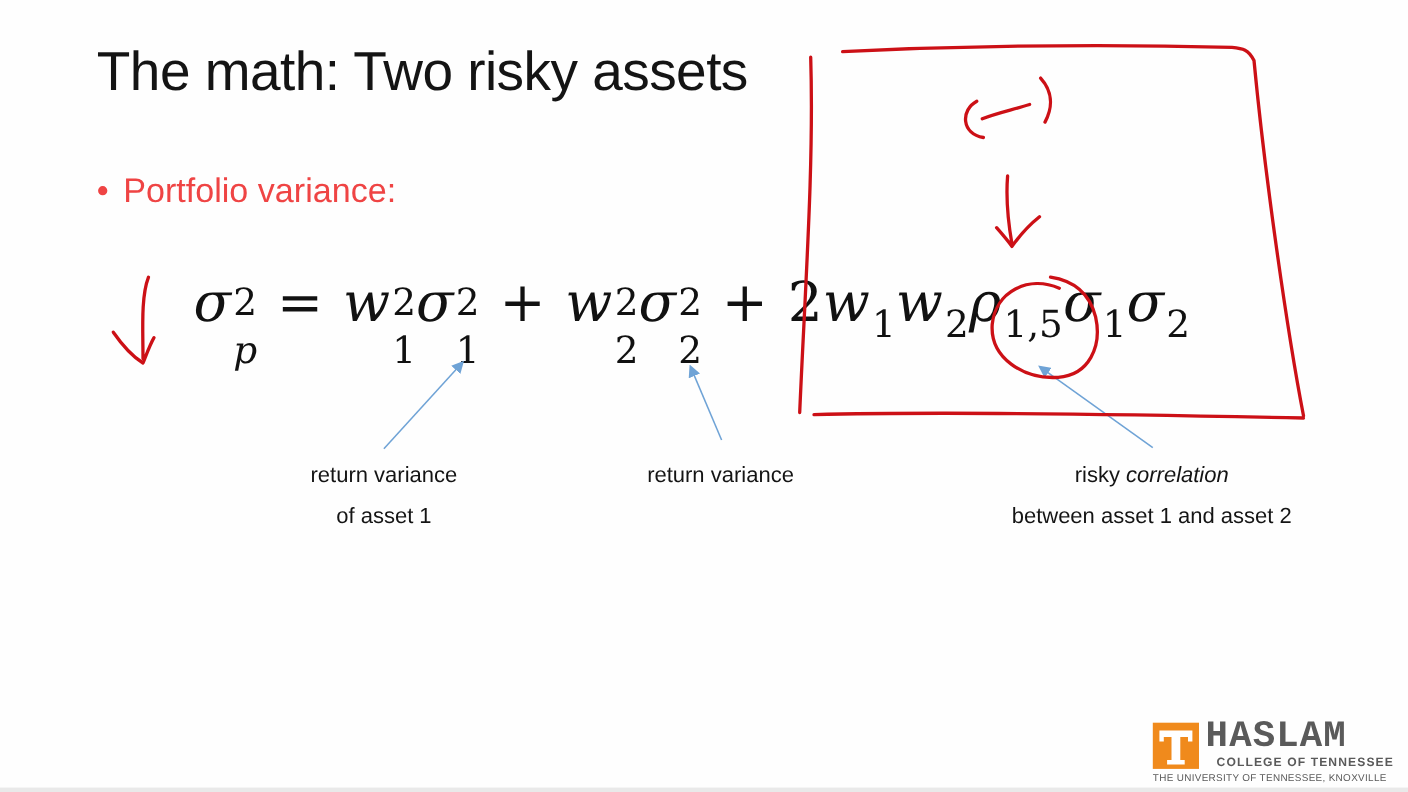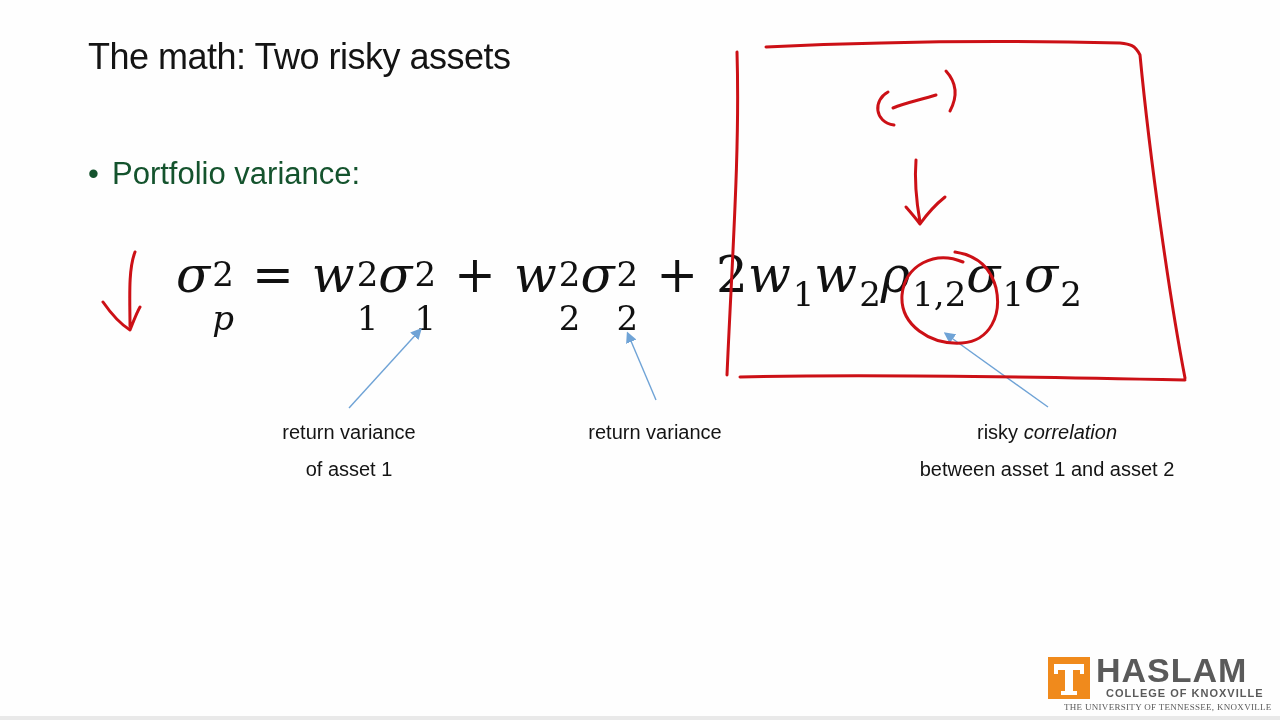--- a/index.html
+++ b/index.html
@@ -4,26 +4,26 @@
 <style>
   html, body { margin: 0; padding: 0; }
   body {
     width: 1280px; height: 720px; position: relative; overflow: hidden;
     background: #ffffff; color: #111111;
     font-family: "Liberation Sans", "DejaVu Sans", sans-serif;
   }
   .slide { position: absolute; inset: 0; background: #fefefe; }
   .title {
     position: absolute; left: 88px; top: 36px;
-    font-size: 36px; font-weight: normal; letter-spacing: -0.5px;
+    font-size: 50px; font-weight: normal; letter-spacing: -0.5px;
     color: #141414; white-space: nowrap;
   }
   .bullet {
     position: absolute; left: 88px; top: 156px;
-    font-size: 31px; color: #14532d; white-space: nowrap;
+    font-size: 31px; color: #ef4444; white-space: nowrap;
   }
   .bullet .dot { display: inline-block; width: 24px; }
   .formula {
     position: absolute; left: 176px; top: 246px; height: 80px;
     font-family: "DejaVu Serif", "Liberation Serif", serif;
     font-size: 50px; color: #111; white-space: nowrap;
     display: flex; align-items: baseline;
   }
   .formula .sym { font-style: italic; }
   .formula .num { font-style: normal; }
@@ -38,28 +38,28 @@
     line-height: 37px; white-space: nowrap;
   }
   .label em { font-style: italic; }
   .overlay { position: absolute; inset: 0; pointer-events: none; }
   .logo { position: absolute; left: 1048px; top: 657px; width: 220px; height: 56px; }
   .logo .tbox {
     position: absolute; left: 0; top: 0; width: 42px; height: 42px; background: #f08a1c;
   }
   .logo .haslam {
     position: absolute; left: 48px; top: -6px; font-size: 34px; font-weight: bold;
-    color: #5a5a5a; letter-spacing: 1px;
+    color: #5a5a5a; letter-spacing: 1px; font-family: Liberation Mono, monospace;
   }
   .logo .college {
     position: absolute; left: 58px; top: 30px; font-size: 11px; font-weight: bold;
     color: #5a5a5a; letter-spacing: 1px; white-space: nowrap;
   }
   .logo .univ {
-    position: absolute; left: 16px; top: 45px; font-family: Liberation Serif, serif;
+    position: absolute; left: 0; top: 45px; font-family: Liberation Sans, sans-serif;
     font-size: 9px; color: #5a5a5a; white-space: nowrap; letter-spacing: 0.3px;
   }
   .bottom-bar { position: absolute; left: 0; top: 716px; width: 1280px; height: 4px; background: #e9e9e9; }
 </style>
 </head>
 <body>
 
 <div class="slide">
 
   <div class="title">The math: Two risky assets</div>
@@ -103,21 +103,21 @@
         </span>
     </span>
     <span class="op">+</span>
     <span class="term">
       <span class="num">2</span>
       <span class="sym">w</span>
         <span class="subonly">1</span>
       <span class="sym">w</span>
         <span class="subonly">2</span>
       <span class="sym">ρ</span>
-        <span class="subonly">1,2</span>
+        <span class="subonly">1,5</span>
       <span class="sym">σ</span>
         <span class="subonly">1</span>
       <span class="sym">σ</span>
         <span class="subonly">2</span>
     </span>
   </div>
 
   <div class="label" style="left:249px; top:414px; width:200px;">
     <div>return variance</div>
     <div>of asset 1</div>
@@ -155,18 +155,18 @@
     </g>
   </svg>
 
   <div class="logo">
     <div class="tbox">
       <svg width="42" height="42" viewBox="0 0 42 42">
         <path d="M6,7 H36 V17 H32 V13 H25 V34 H29 V38 H13 V34 H17 V13 H10 V17 H6 Z" fill="#ffffff"></path>
       </svg>
     </div>
     <div class="haslam">HASLAM</div>
-    <div class="college">COLLEGE OF KNOXVILLE</div>
+    <div class="college">COLLEGE OF TENNESSEE</div>
     <div class="univ">THE UNIVERSITY OF TENNESSEE, KNOXVILLE</div>
   </div>
 
   <div class="bottom-bar"></div>
 </div>
 
 </body></html>

